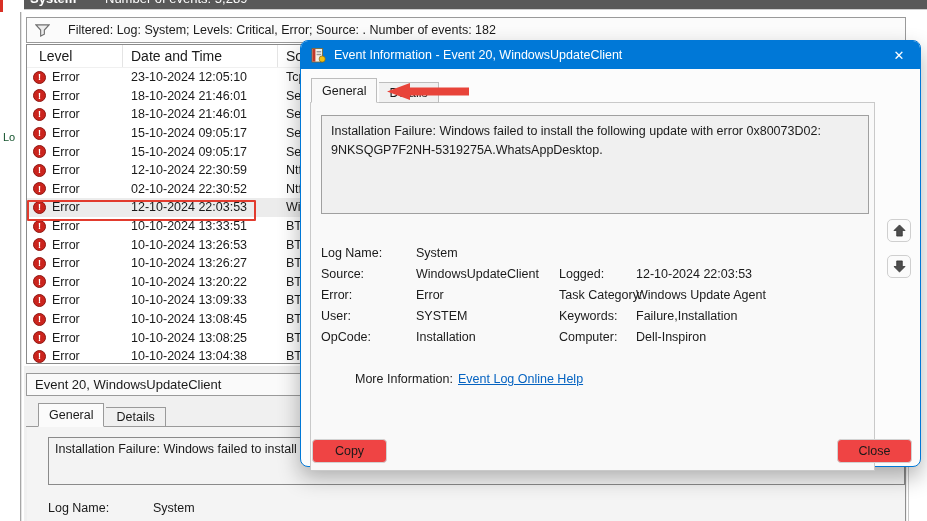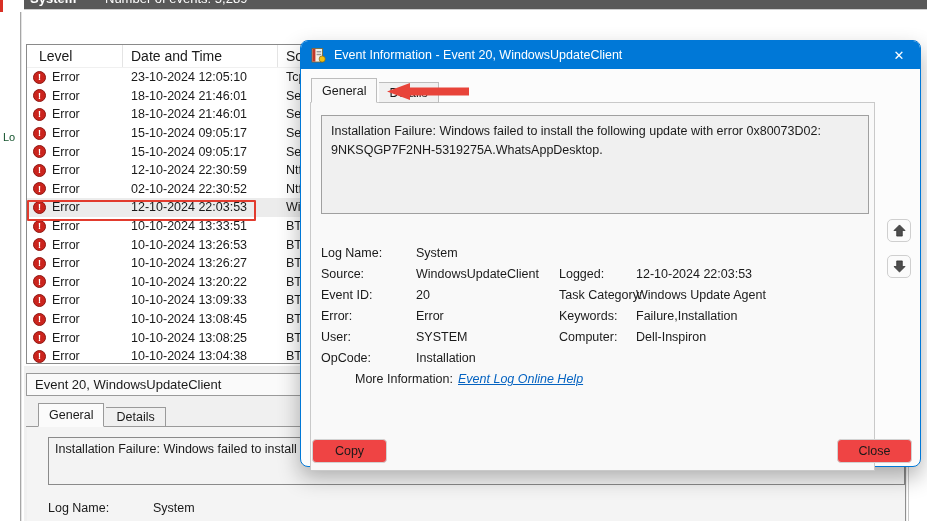--- a/index.html
+++ b/index.html
@@ -93,21 +93,21 @@
   }
   .dlg-desc div { white-space:nowrap; }
   .fldcol { position:absolute; display:flex; flex-direction:column; z-index:2; font-size:12.5px; }
   .fldcol.left { left:20px; top:205px; }
   .fldcol.right { left:258px; top:226px; }
   .fldrow { display:flex; height:21px; align-items:flex-start; white-space:nowrap; }
   .fldcol.left .lab { width:95px; }
   .fldcol.right .lab { width:77px; }
   .mi-row { position:absolute; left:20px; top:331px; display:flex; font-size:12.5px; z-index:2; white-space:nowrap; }
   .mi-row .lab { width:103px;margin-left:34px; }
-  .mi-link { color:#0563c1; text-decoration:underline; cursor:pointer;font-style:italic; }
+  .mi-link { color:#0563c1; text-decoration:underline; cursor:pointer; }
   .nav-btn {
     position:absolute; left:586px; width:24px; height:23px; background:#fbfbfb;
     border:1px solid #cfcfcf; border-radius:5px; display:flex; align-items:center; justify-content:center; z-index:2; cursor:default;
   }
   .nav-up { top:178px; } .nav-down { top:214px; }
   .dlg-btn {
     position:absolute; top:398px; width:75px; height:24px; background:#ef4444;
     border:1px solid #d2d2d2; border-radius:4px; font-size:12.5px; font-family:"Liberation Sans",sans-serif;
     display:flex; align-items:center; justify-content:center; z-index:2; cursor:default; color:#1a1a1a;
   }
@@ -123,20 +123,28 @@
   <div class="left-label">Lo</div>
   <div class="left-border"></div>
 
   <div class="topbar">
     <div class="topbar-inner">
       <span class="tb-title">System</span>
       <span class="tb-count">Number of events: 5,289</span>
     </div>
   </div>
 
+  <div class="filterbar">
+    <span class="funnel">
+      <svg width="15" height="13" viewBox="0 0 16 14">
+          <path d="M1 1 H15 L10 6.5 V11 L6 13 V6.5 Z" fill="#ededed" stroke="#6f6f6f" stroke-width="1.2"></path>
+        </svg>
+    </span>
+    <span class="filter-text">Filtered: Log: System; Levels: Critical, Error; Source: . Number of events: 182</span>
+  </div>
 
   <div class="listpanel">
     <div class="lheader">
       <div class="hcell c-level">Level</div>
       <div class="hcell c-dt">Date and Time</div>
       <div class="hcell c-src">Source</div>
     </div>
     <div class="lrows">
 
     <div class="lrow">
@@ -324,24 +332,20 @@
 
     <div class="fldrow">
         <span class="lab">Log Name:</span>
         <span class="val">System</span>
       </div>
         <div class="fldrow">
         <span class="lab">Source:</span>
         <span class="val">WindowsUpdateClient</span>
       </div>
         <div class="fldrow">
-        <span class="lab">Event ID:</span>
-        <span class="val">20</span>
-      </div>
-        <div class="fldrow">
         <span class="lab">Error:</span>
         <span class="val">Error</span>
       </div>
         <div class="fldrow">
         <span class="lab">User:</span>
         <span class="val">SYSTEM</span>
       </div>
         <div class="fldrow">
         <span class="lab">OpCode:</span>
         <span class="val">Installation</span>

